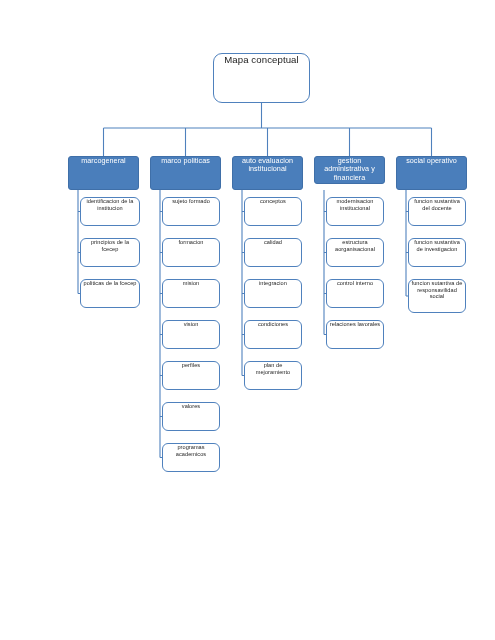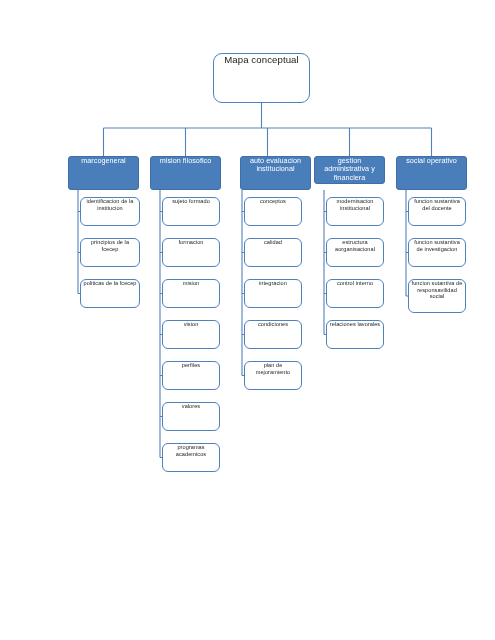--- a/index.html
+++ b/index.html
@@ -123,21 +123,21 @@
       <div class="node node-leaf" style="left: 80px; top: 197px; width: 60px; height: 29px;">
         <span class="node-label">identificacion de la institucion</span>
       </div>
       <div class="node node-leaf" style="left: 80px; top: 238px; width: 60px; height: 29px;">
         <span class="node-label">principios de la fcecep</span>
       </div>
       <div class="node node-leaf" style="left: 80px; top: 279px; width: 60px; height: 29px;">
         <span class="node-label">politicas de la fcecep</span>
       </div>
       <div class="node node-branch" style="left: 150px; top: 156px; width: 71px; height: 34px;">
-        <span class="node-label">mision filosofico</span>
+        <span class="node-label">marco politicas</span>
       </div>
       <div class="node node-leaf" style="left: 162px; top: 197px; width: 58px; height: 29px;">
         <span class="node-label">sujeto formado</span>
       </div>
       <div class="node node-leaf" style="left: 162px; top: 238px; width: 58px; height: 29px;">
         <span class="node-label">formacion</span>
       </div>
       <div class="node node-leaf" style="left: 162px; top: 279px; width: 58px; height: 29px;">
         <span class="node-label">mision</span>
       </div>
@@ -146,21 +146,21 @@
       </div>
       <div class="node node-leaf" style="left: 162px; top: 361px; width: 58px; height: 29px;">
         <span class="node-label">perfiles</span>
       </div>
       <div class="node node-leaf" style="left: 162px; top: 402px; width: 58px; height: 29px;">
         <span class="node-label">valores</span>
       </div>
       <div class="node node-leaf" style="left: 162px; top: 443px; width: 58px; height: 29px;">
         <span class="node-label">programas academicos</span>
       </div>
-      <div class="node node-branch" style="left: 232px; top: 156px; width: 71px; height: 34px; margin-left: 8px;">
+      <div class="node node-branch" style="left: 232px; top: 156px; width: 71px; height: 34px;">
         <span class="node-label">auto evaluacion institucional</span>
       </div>
       <div class="node node-leaf" style="left: 244px; top: 197px; width: 58px; height: 29px;">
         <span class="node-label">conceptos</span>
       </div>
       <div class="node node-leaf" style="left: 244px; top: 238px; width: 58px; height: 29px;">
         <span class="node-label">calidad</span>
       </div>
       <div class="node node-leaf" style="left: 244px; top: 279px; width: 58px; height: 29px;">
         <span class="node-label">integracion</span>

